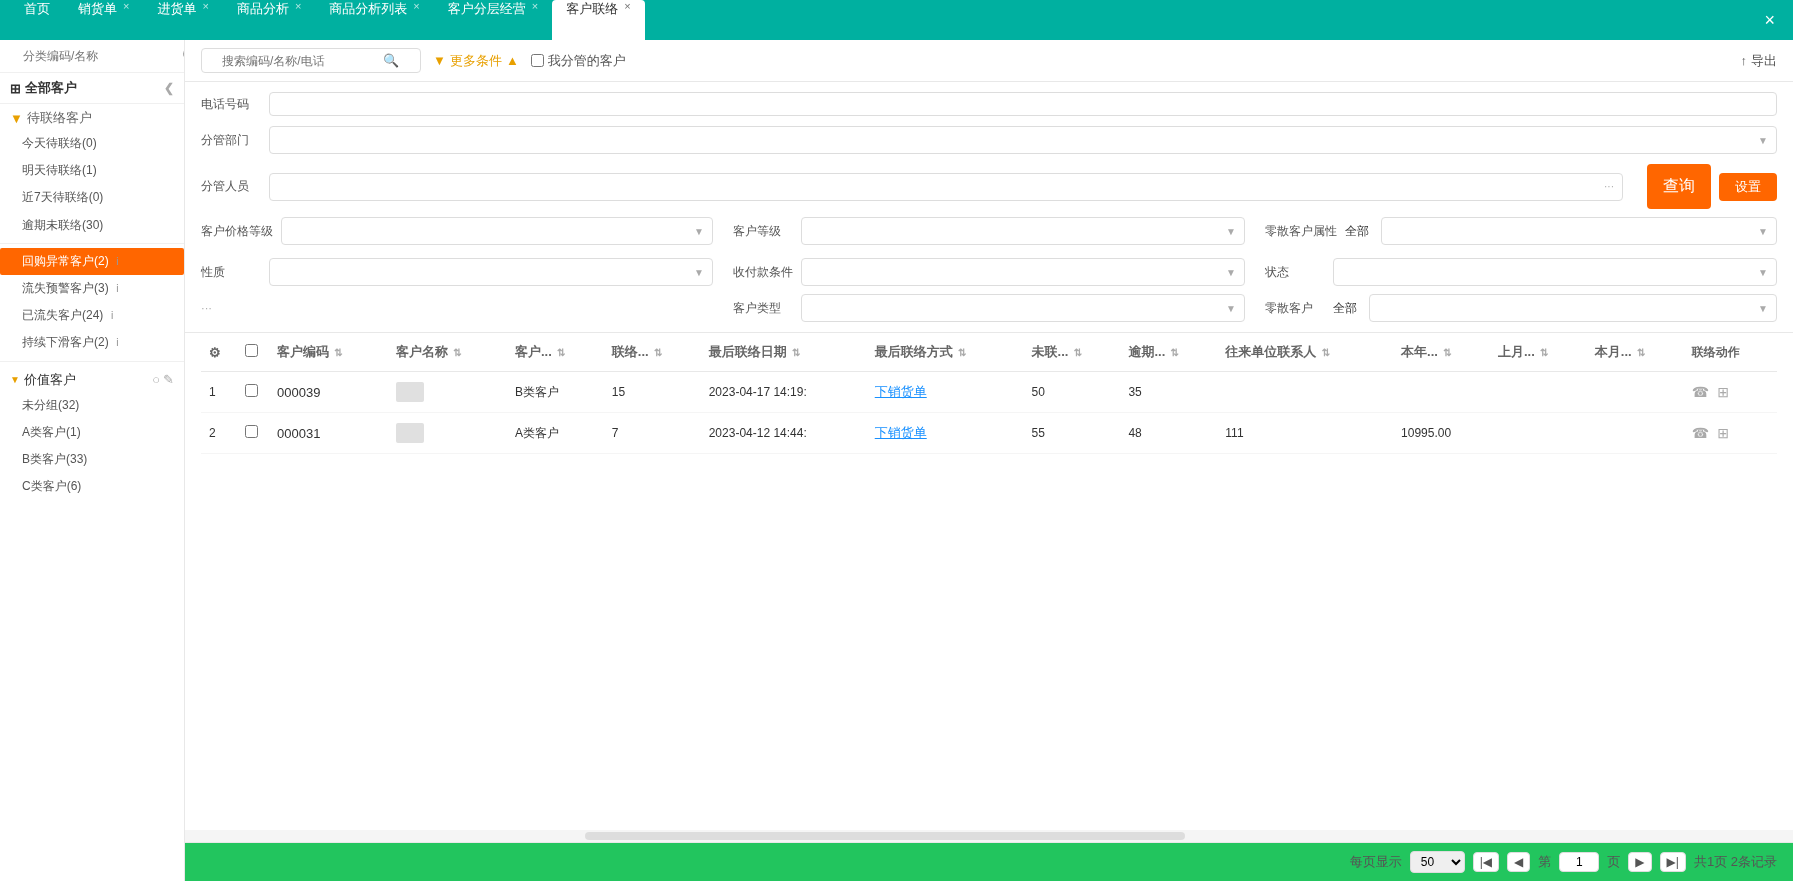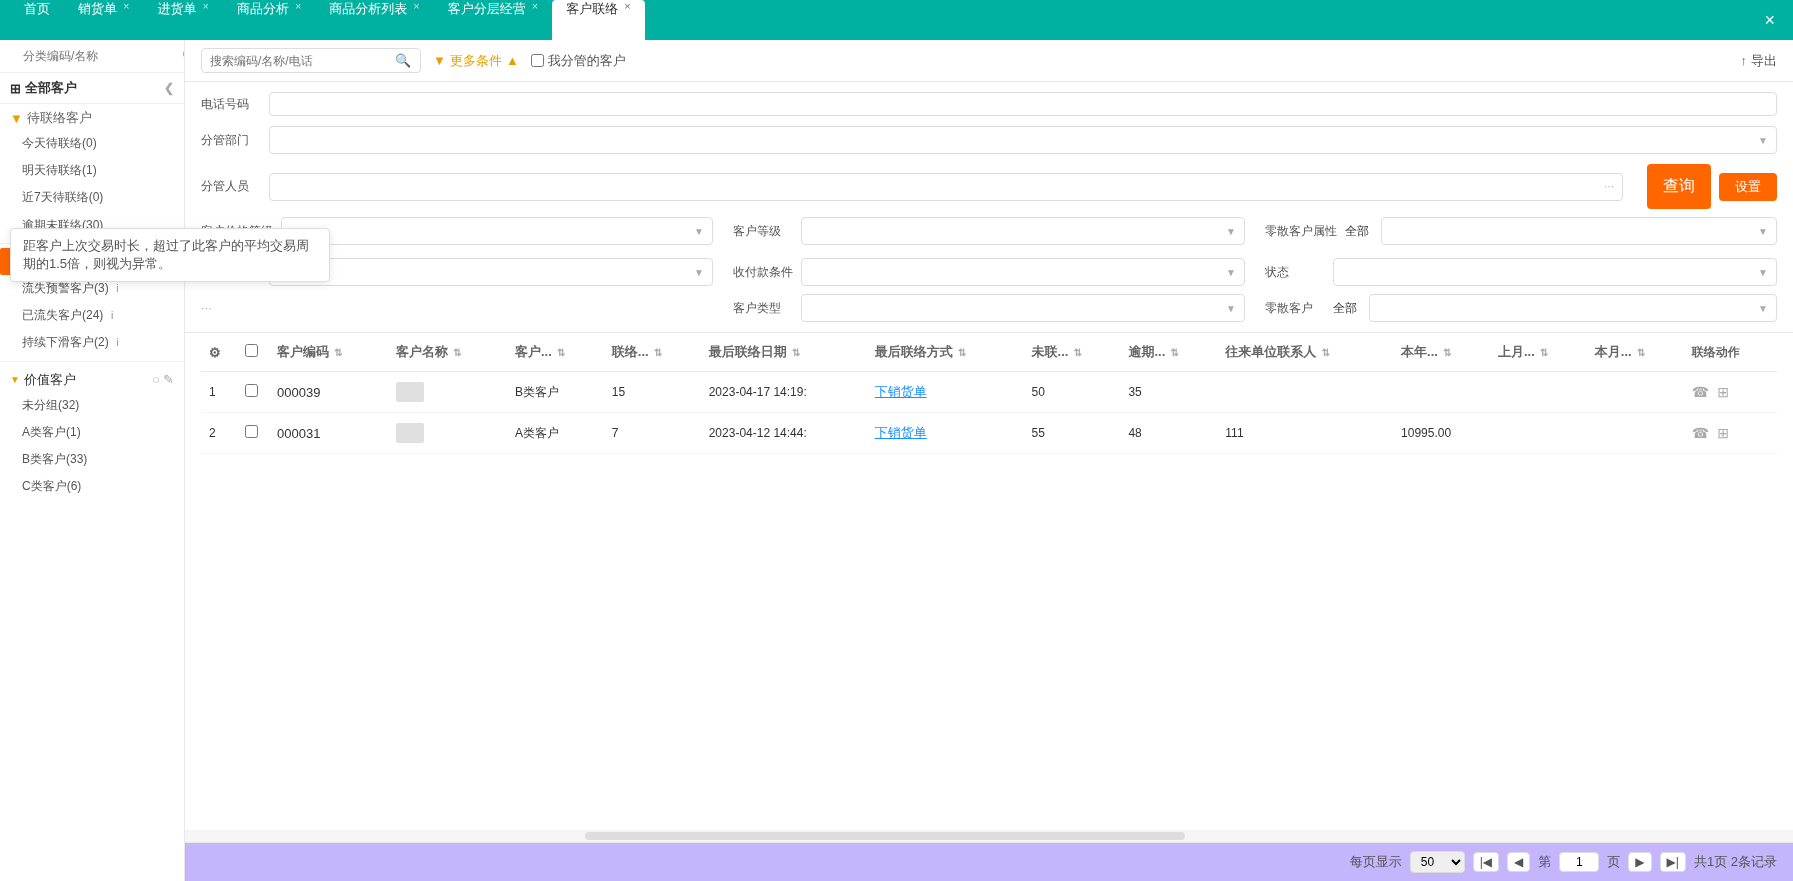--- a/index.html
+++ b/index.html
@@ -69,21 +69,21 @@
     
     .content-area { flex: 1; display: flex; flex-direction: column; overflow: hidden; }
 
     
     .filter-bar {
       background: white; border-bottom: 1px solid #e8e8e8;
       padding: 8px 16px; display: flex; align-items: center; gap: 12px;
     }
     .search-input-wrap {
       display: flex; align-items: center; border: 1px solid #ddd;
-      border-radius: 4px; padding: 4px 8px; gap: 4px; min-width: 220px;
+      border-radius: 4px; padding: 4px 20px; gap: 4px; min-width: 220px;
     }
     .search-input-wrap input { border: none; outline: none; font-size: 12px; flex: 1; color: #666; }
     .search-icon-btn { color: #aaa; cursor: pointer; }
     .more-conditions {
       display: flex; align-items: center; gap: 4px; color: #e8a000;
       cursor: pointer; font-size: 12px; white-space: nowrap;
     }
     .my-customers {
       display: flex; align-items: center; gap: 4px; font-size: 12px; color: #555;
     }
@@ -141,21 +141,21 @@
     .data-table .col-settings { width: 36px; }
     .data-table .col-cb { width: 32px; }
     .data-table .link-text { color: #1890ff; text-decoration: underline; cursor: pointer; }
     .sort-icon { color: #aaa; font-size: 10px; margin-left: 2px; }
     .name-avatar { display: inline-block; width: 28px; height: 20px; background: #e0e0e0; border-radius: 2px; margin-right: 4px; vertical-align: middle; }
     .action-icons { display: flex; gap: 8px; }
     .action-icon { color: #aaa; cursor: pointer; font-size: 14px; }
 
     
     .pagination {
-      background: #c4b5fd; border-top: 1px solid #e8e8e8;
+      background: #22c55e; border-top: 1px solid #e8e8e8;
       padding: 8px 16px; display: flex; align-items: center; justify-content: flex-end;
       gap: 8px; font-size: 12px; color: #555;
     }
     .pagination .page-size-select {
       border: 1px solid #ddd; border-radius: 4px; padding: 2px 6px;
       font-size: 12px; cursor: pointer;
     }
     .pagination .page-btn {
       border: 1px solid #ddd; border-radius: 4px; padding: 2px 6px;
       cursor: pointer; background: white; font-size: 12px; color: #555;
@@ -251,23 +251,20 @@
       </div>
     </div>
     <div class="sidebar-item">未分组(32)</div>
     <div class="sidebar-item">A类客户(1)</div>
     <div class="sidebar-item">B类客户(33)</div>
     <div class="sidebar-item">C类客户(6)</div>
   </div>
 
   <div class="content-area">
 
-    <div class="tooltip-box">
-      <span>距客户上次交易时长，超过了此客户的平均交易周期的1.5倍，则视为异常。</span>
-    </div>
 
     <div class="filter-bar">
       <div class="search-input-wrap">
         <input type="text" style="font-size: 12px;" placeholder="搜索编码/名称/电话">
         <span class="search-icon-btn">🔍</span>
       </div>
       <div class="more-conditions">
         <span>▼</span>
         <span>更多条件</span>
         <span>▲</span>

